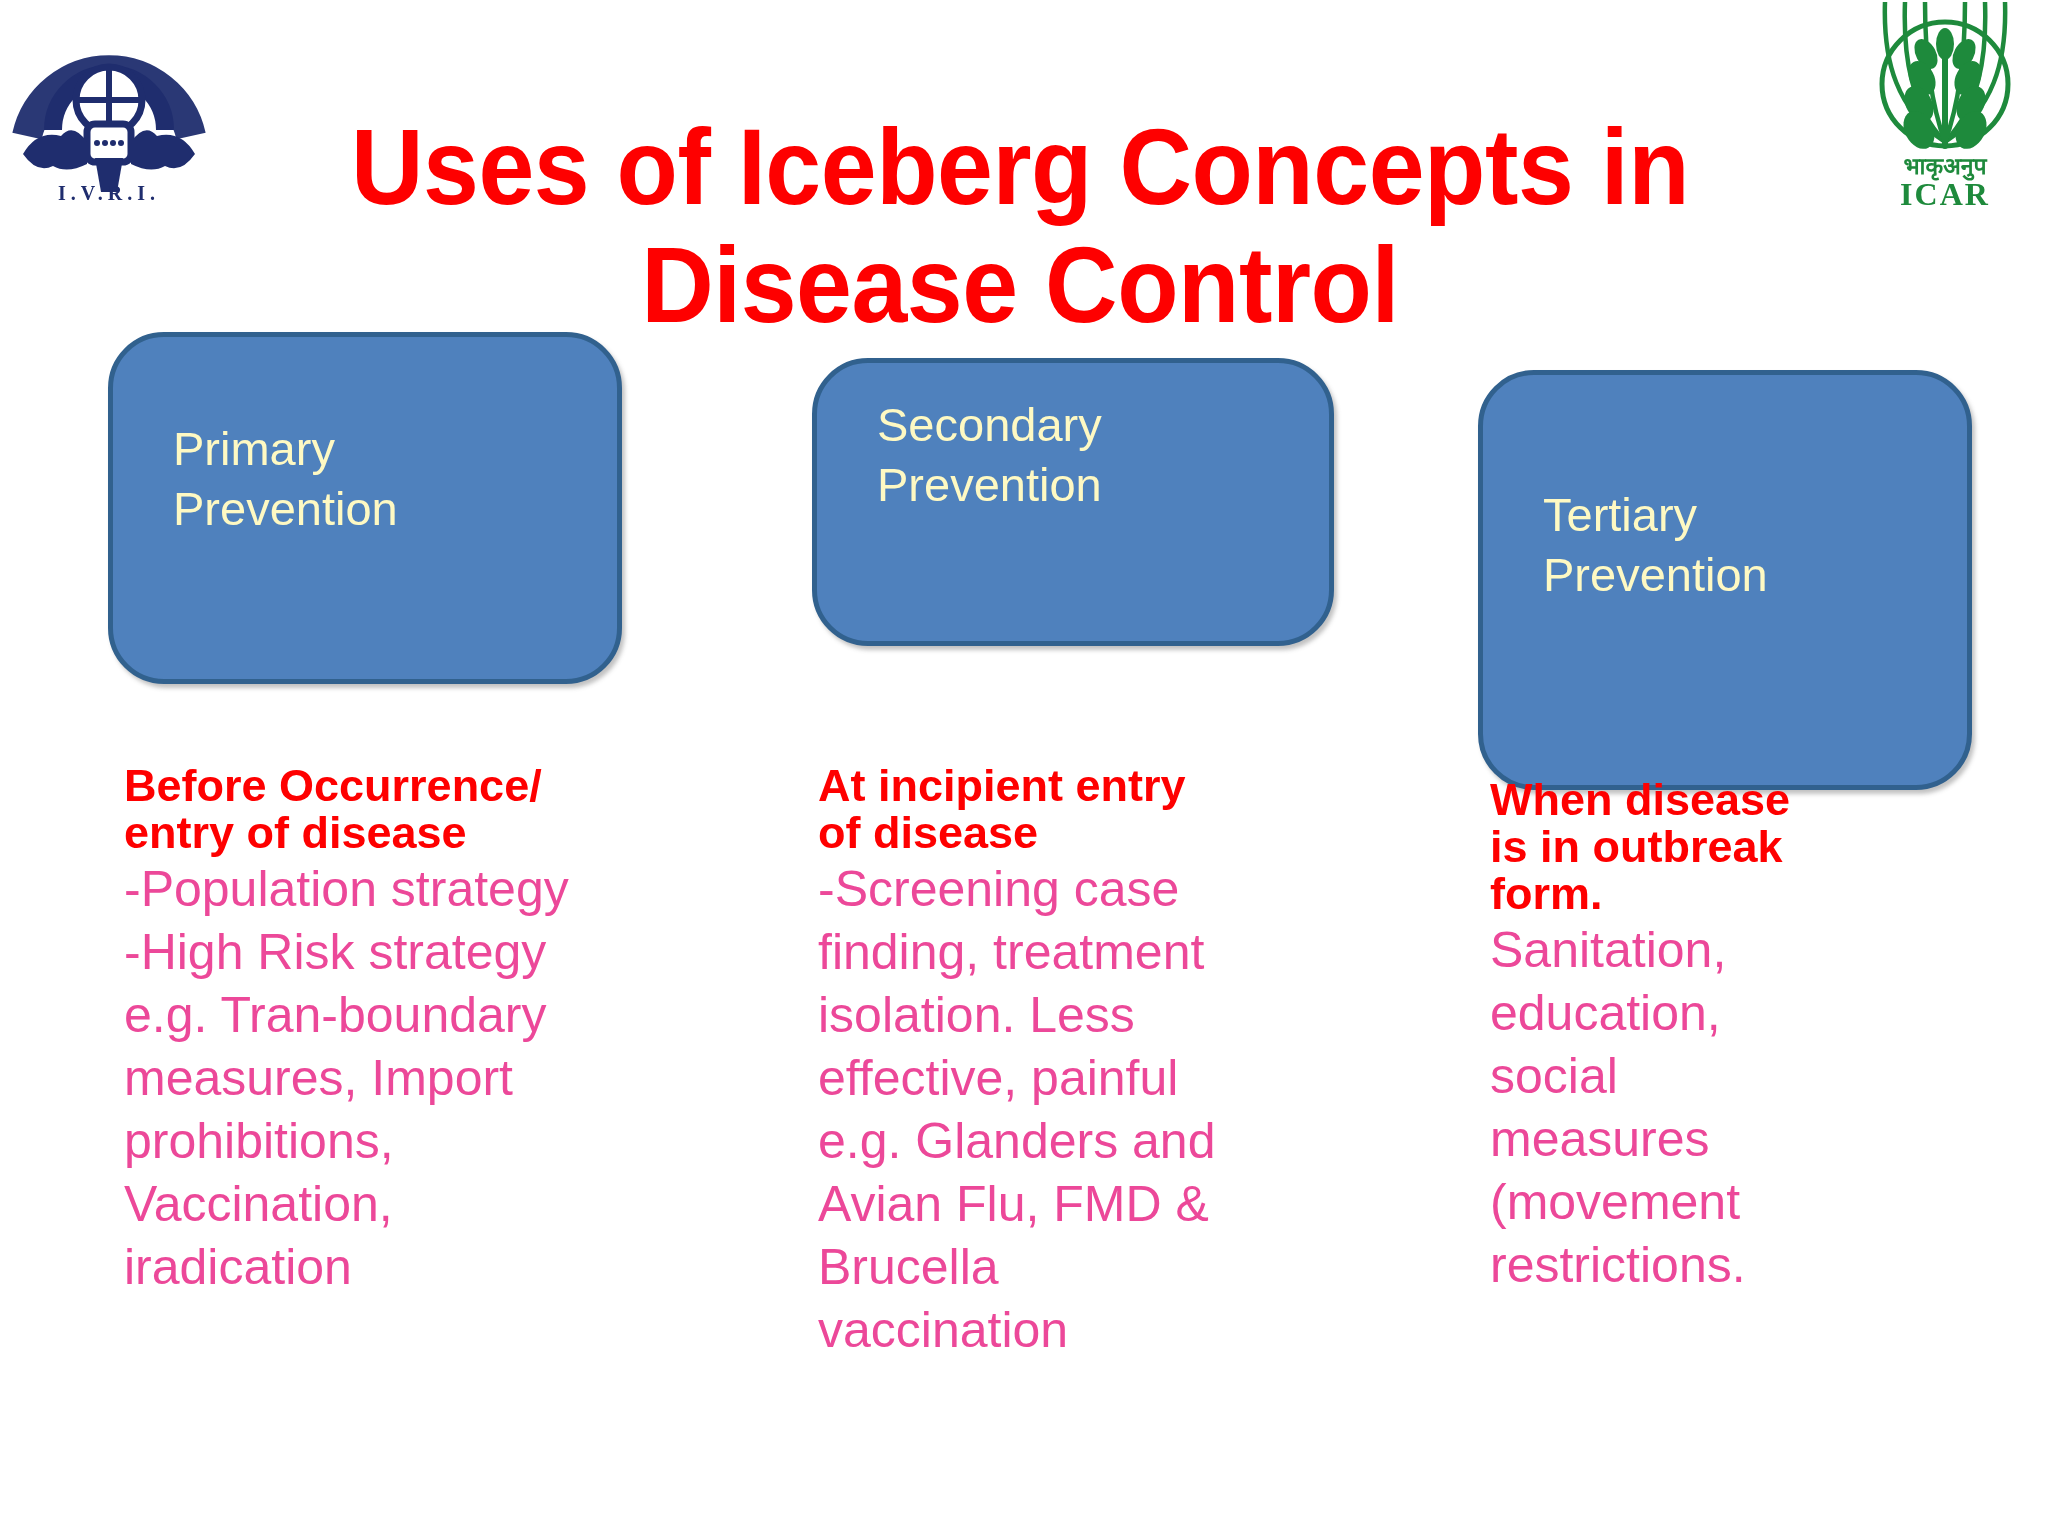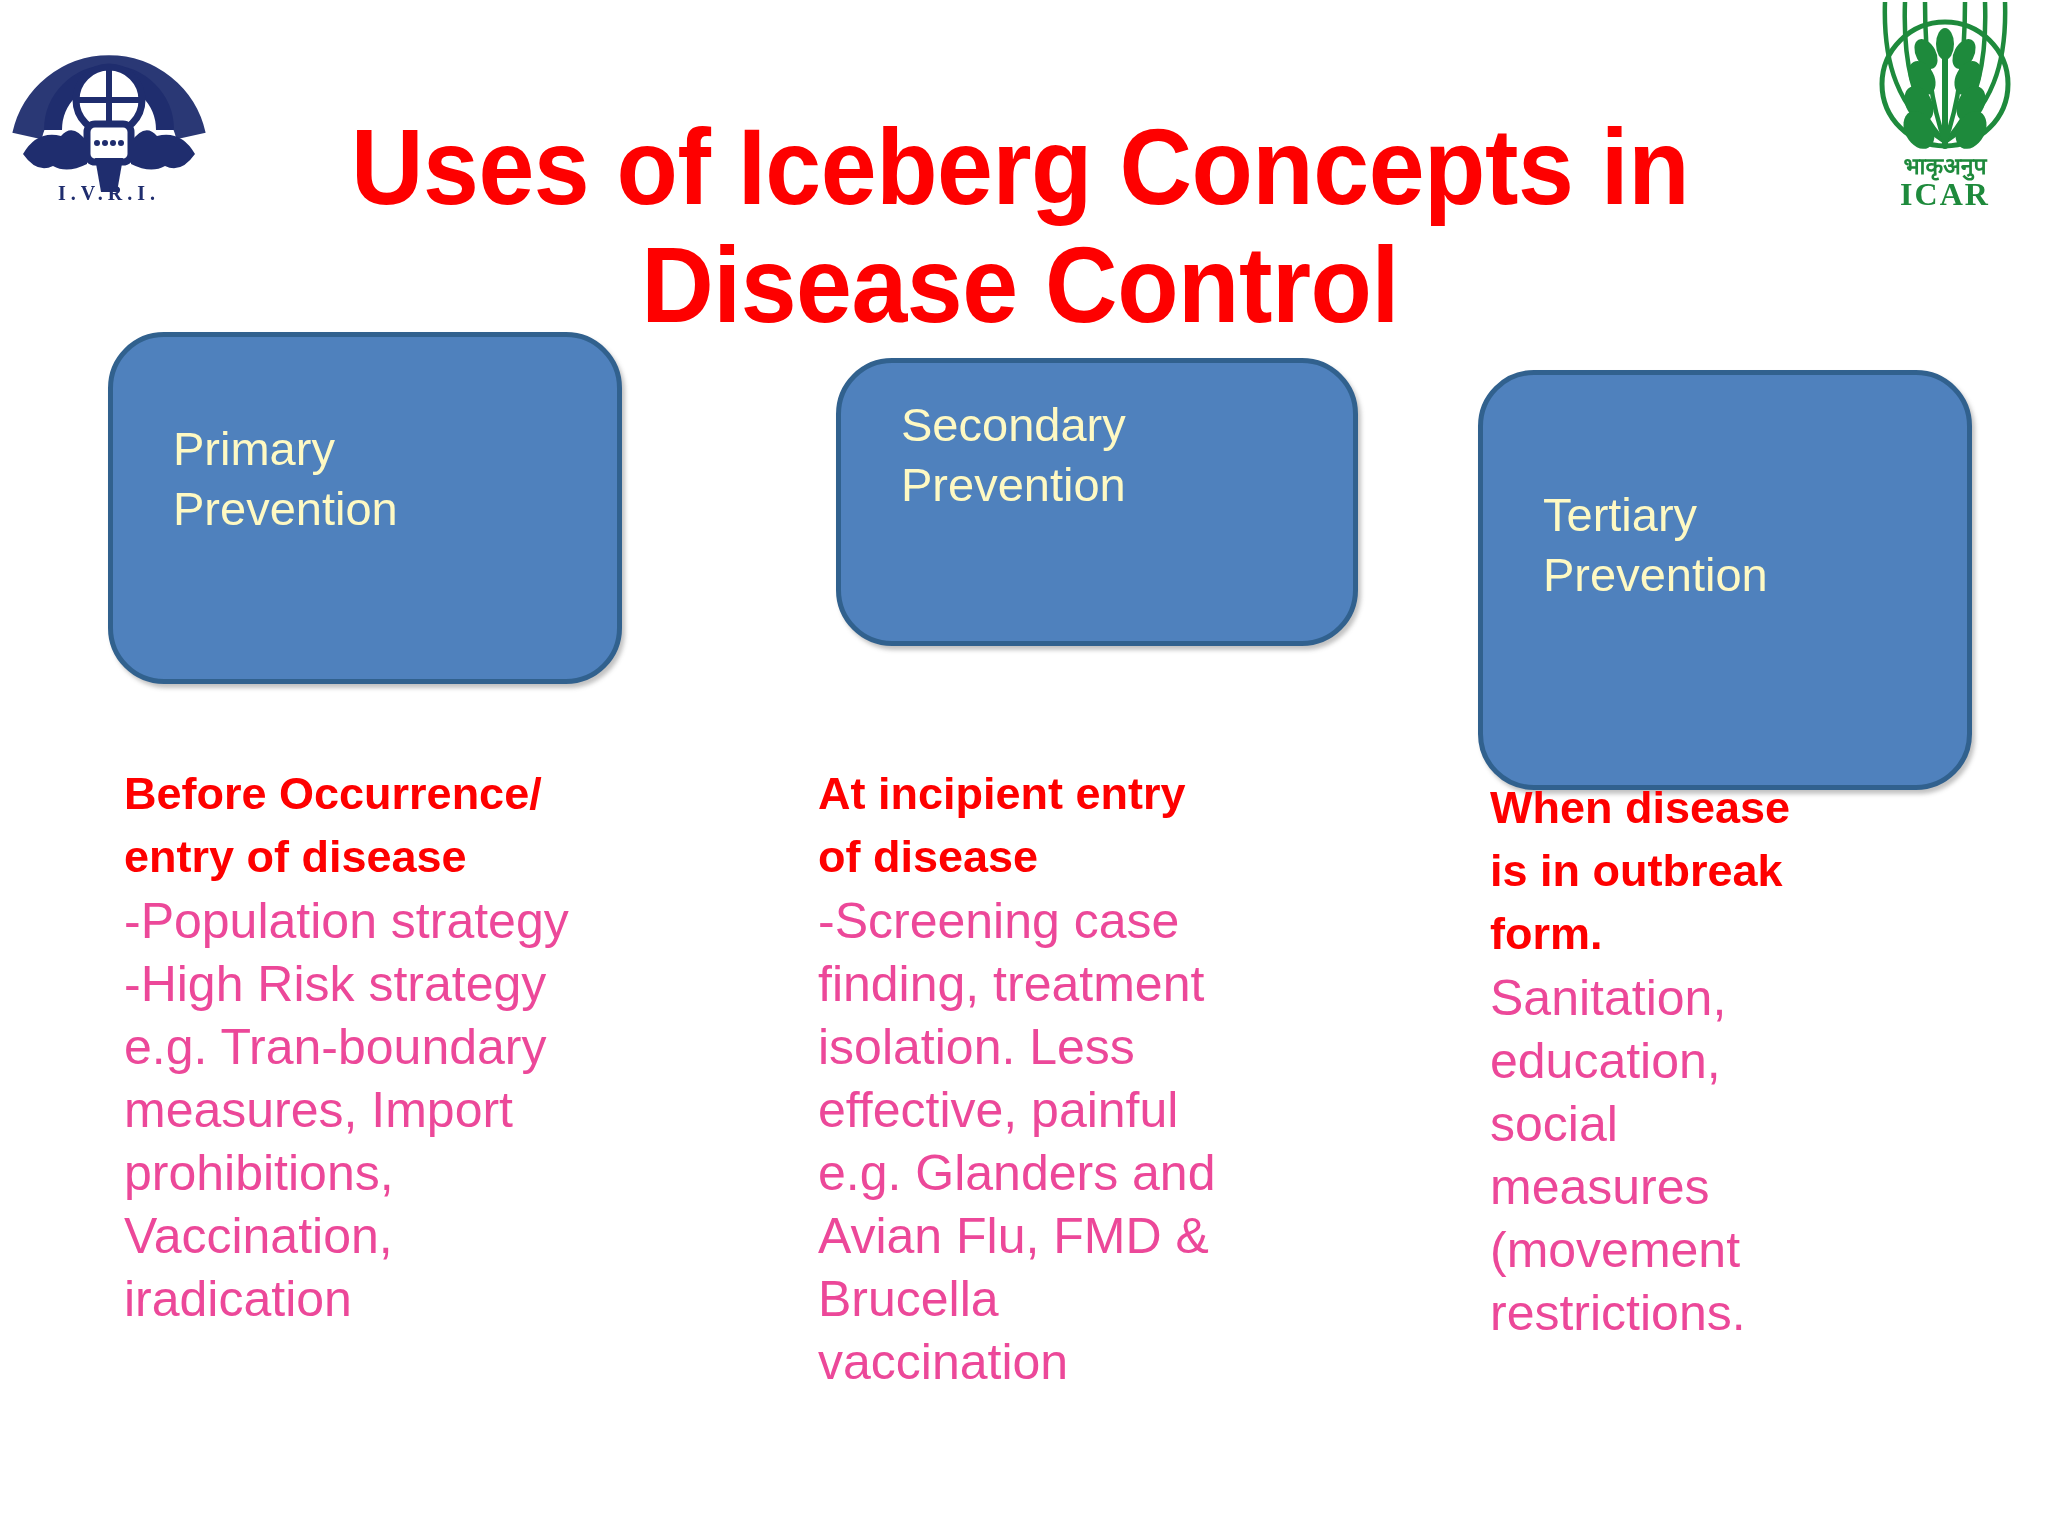--- a/index.html
+++ b/index.html
@@ -66,36 +66,36 @@
     color: #fef9c3;
     font-size: 47px;
     line-height: 60px;
     white-space: pre-line;
     font-family: "Liberation Sans", sans-serif;
   }
 
   #box-primary        { left: 108px;  top: 332px; width: 514px; height: 352px; }
   #box-primary .pv-box-label   { top: 82px; }
 
-  #box-secondary      { left: 836px;  top: 358px; width: 522px; height: 288px; }
+  #box-secondary      { left: 812px;  top: 358px; width: 522px; height: 288px; }
   #box-secondary .pv-box-label { top: 32px; }
 
   #box-tertiary       { left: 1478px; top: 370px; width: 494px; height: 420px; }
   #box-tertiary .pv-box-label  { top: 110px; }
 
   
   .col {
     position: absolute;
     font-family: "Liberation Sans", sans-serif;
   }
   .col-heading {
     color: #FE0000;
     font-weight: bold;
     font-size: 45px;
-    line-height: 63px;
+    line-height: 47px;
     white-space: pre-line;
     margin: 0 0 2px 0;
   }
   .col-body {
     color: #ec4899;
     font-weight: normal;
     font-size: 50px;
     line-height: 63px;
     white-space: pre-line;
     margin: 0;

